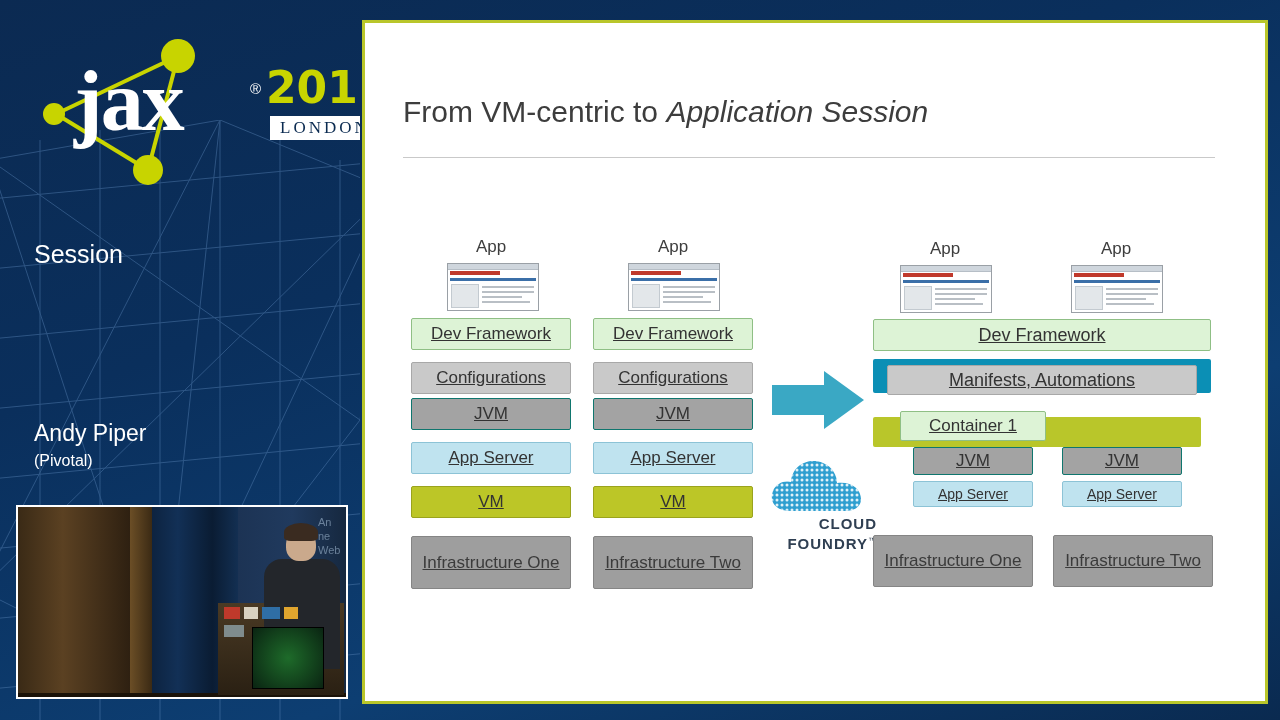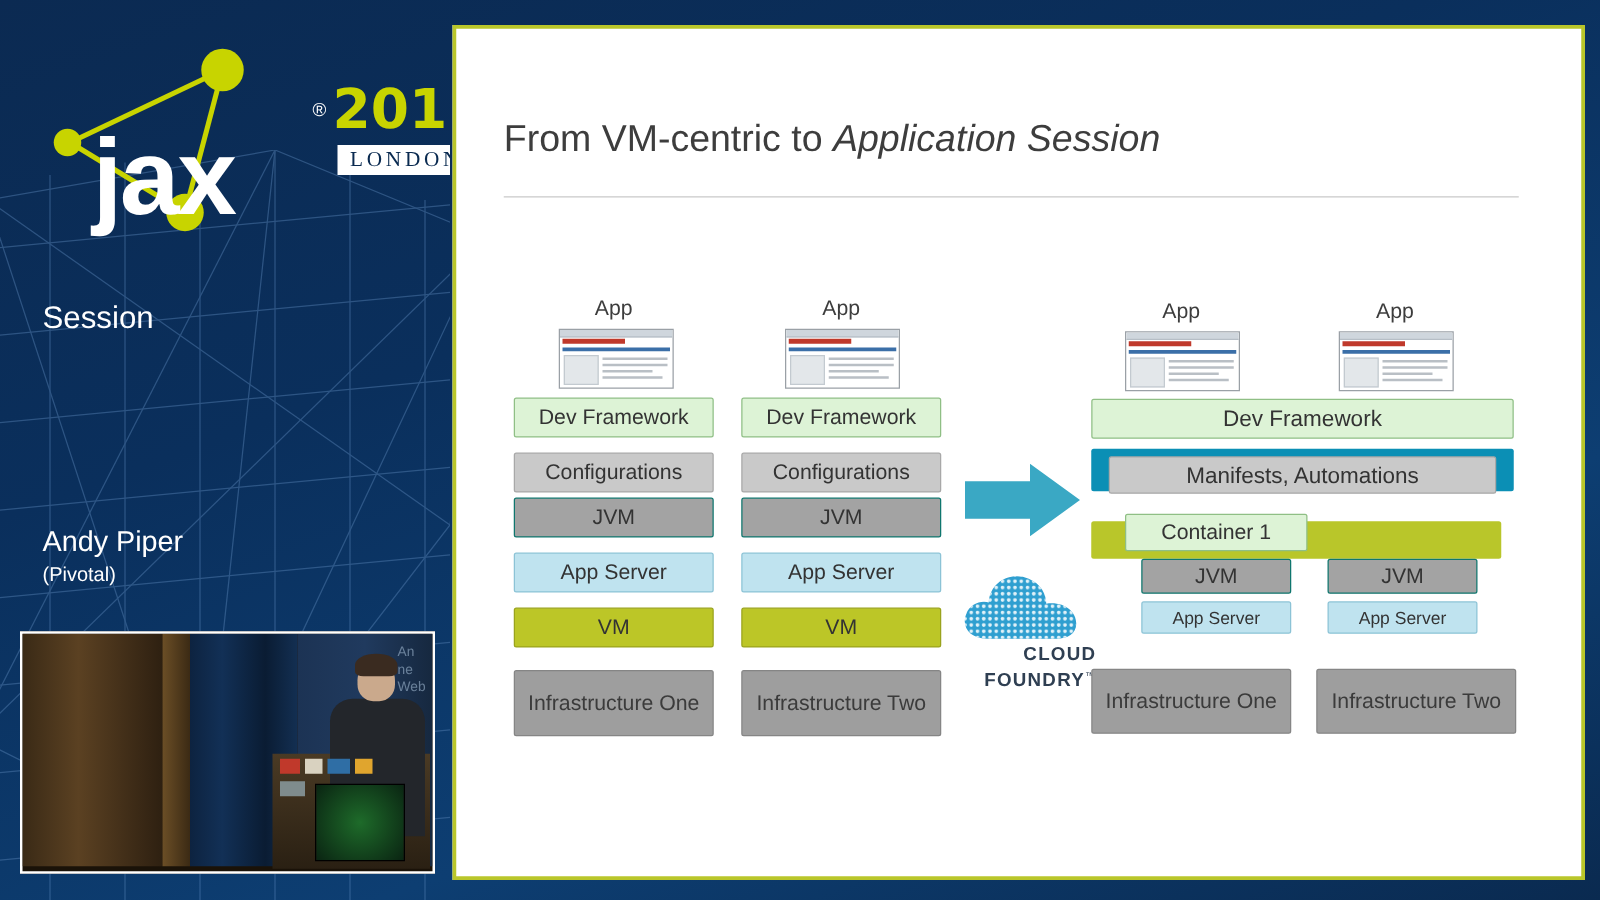--- a/index.html
+++ b/index.html
@@ -32,27 +32,26 @@
 
   
   .logo-wrap {
     position: absolute;
     left: 18px; top: 18px;
     width: 340px; height: 170px;
   }
   .logo-jax {
     position: absolute;
     left: 56px; top: 40px;
-    font-family: Liberation Sans, sans-serif;
+    font-family: Liberation Serif, serif;
     font-weight: bold;
     font-size: 86px;
     color: #ffffff;
     letter-spacing: -2px;
     line-height: 1;
-    margin-top: 41px;
   }
   .logo-reg {
     position: absolute;
     left: 232px; top: 62px;
     color: #ffffff;
     font-size: 15px;
   }
   .logo-year {
     position: absolute;
     left: 248px; top: 48px;
@@ -170,20 +169,21 @@
     position: absolute;
     box-sizing: border-box;
     display: flex;
     align-items: center;
     justify-content: center;
     text-align: left;
     font-size: 17px;
     color: #333333;
     border-radius: 2px;
     line-height: 1.15;
+    text-decoration: underline;
   }
   .b-dev   { background:#ddf3d6; border:1px solid #8fbf85; }
   .b-conf  { background:#c9c9c9; border:1px solid #a8a8a8; }
   .b-jvm   { background:#a3a3a3; border:1px solid #0f766e; }
   .b-app   { background:#bfe3ef; border:1px solid #8cc3d6; }
   .b-vm    { background:#bcc627; border:1px solid #9aa31d; }
   .b-infra { background:#9e9e9e; border:1px solid #858585; color:#3b3b3b; }
   .b-manifest { background:#c9c9c9; border:1px solid #a8a8a8; }
   .b-teal  { background:#0b8fb5; }
   .b-olive { background:#b9c62a; }

